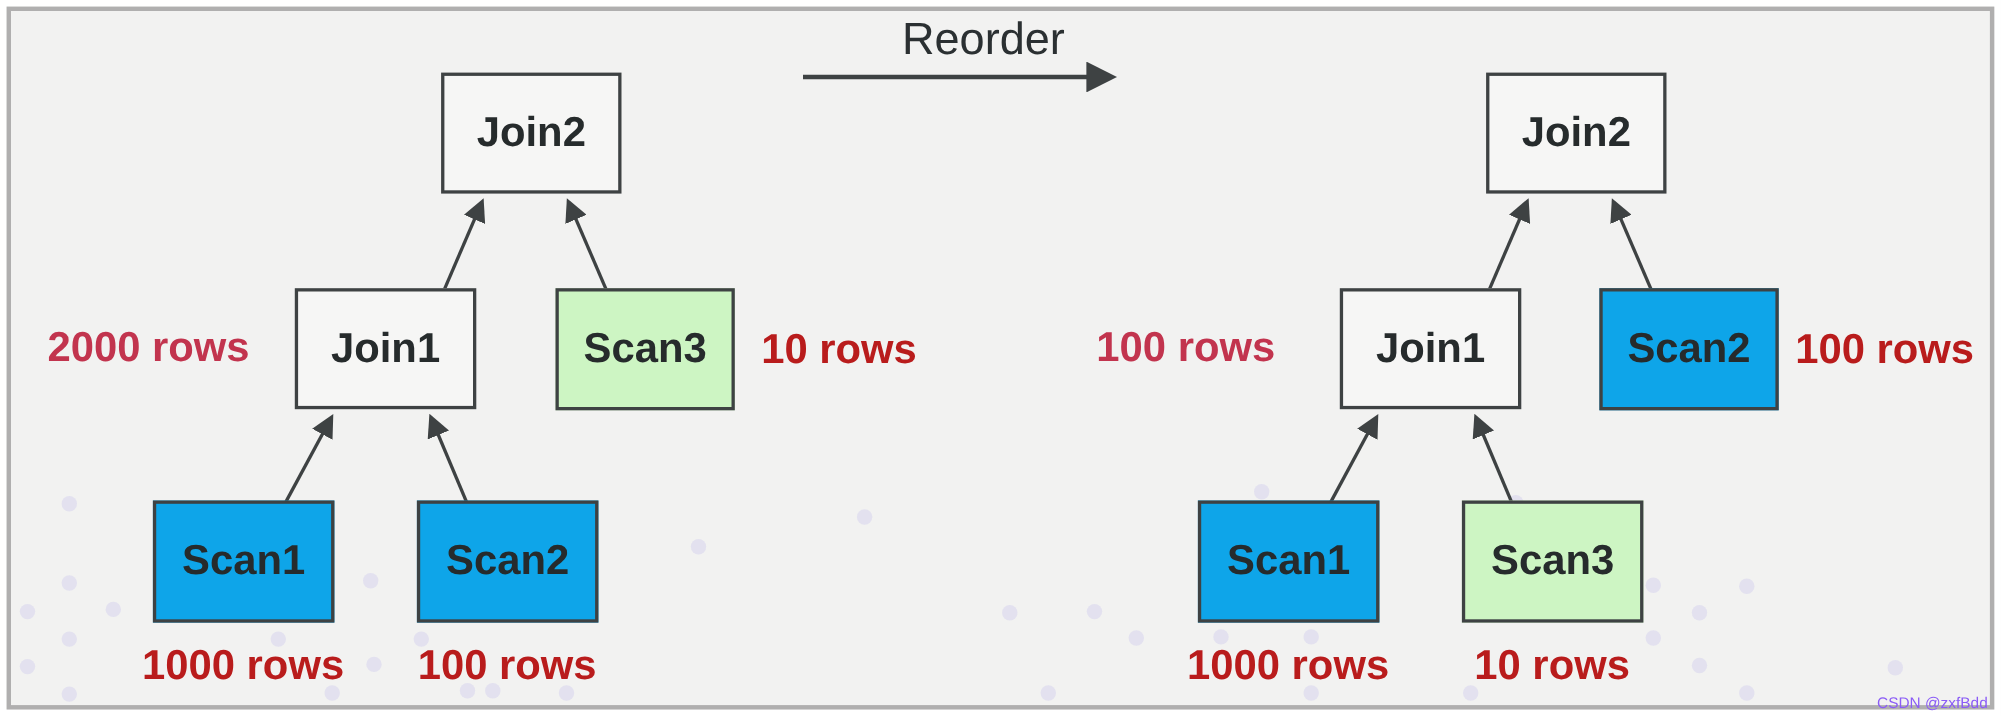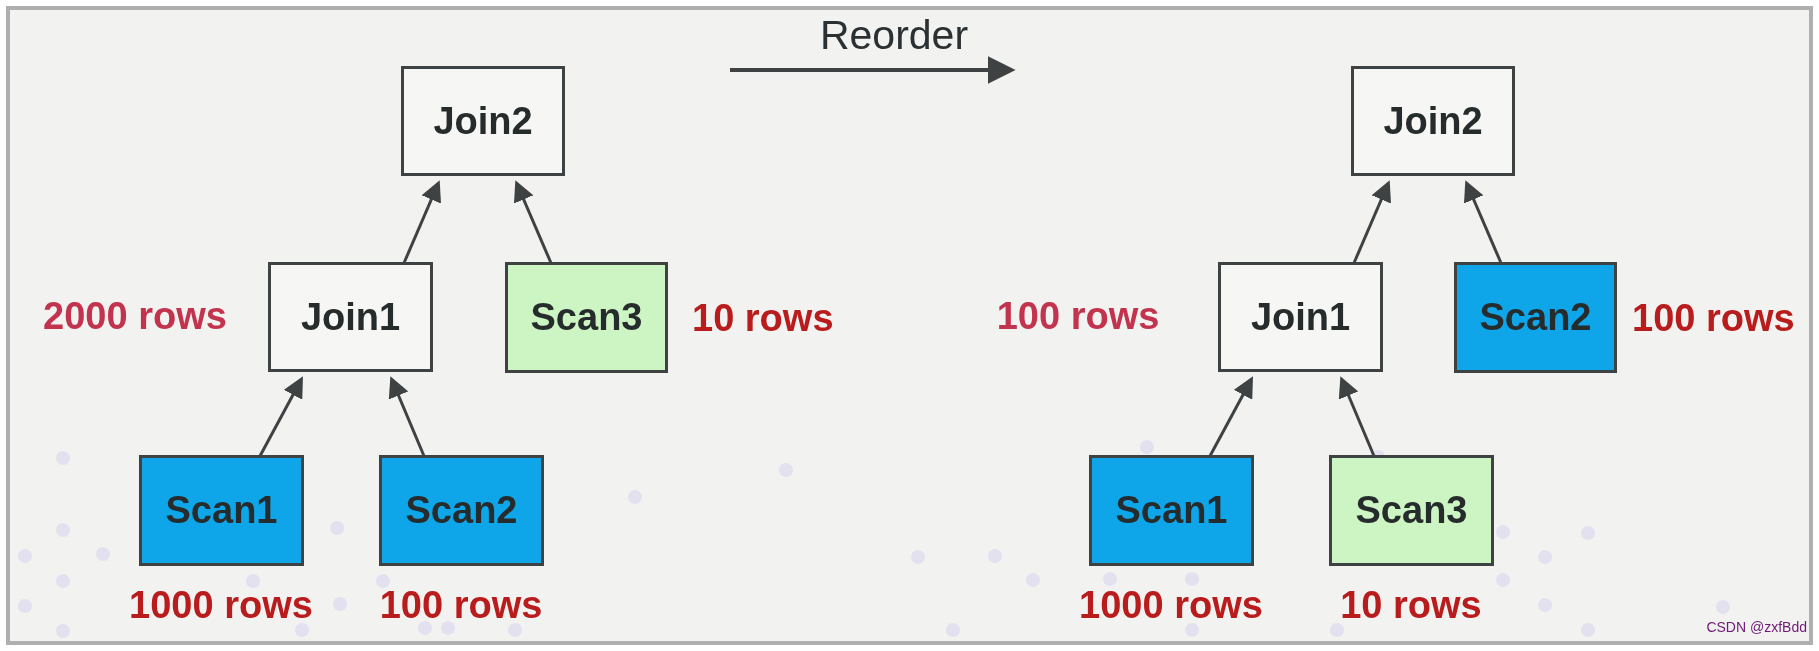--- a/index.html
+++ b/index.html
@@ -49,22 +49,22 @@
   .lbl.center-align{text-align:center;}
   .reorder-label{
     position:absolute;
     left:769px;top:12px;width:250px;
     text-align:center;
     font-size:41px;font-weight:normal;color:#2b3032;
     z-index:3;
   }
   .watermark{
     position:absolute;
-    right:12px;bottom:16px;
-    font-size:14px;color:#701a75;
+    right:12px;bottom:4px;
+    font-size:14px;color:#8b5cf6;
     z-index:4;
   }
 </style>
 </head>
 <body>
 
 <div class="frame"></div>
 
 <div id="dots">
     <div class="dot" style="left: 56px; top: 451px;"></div>

